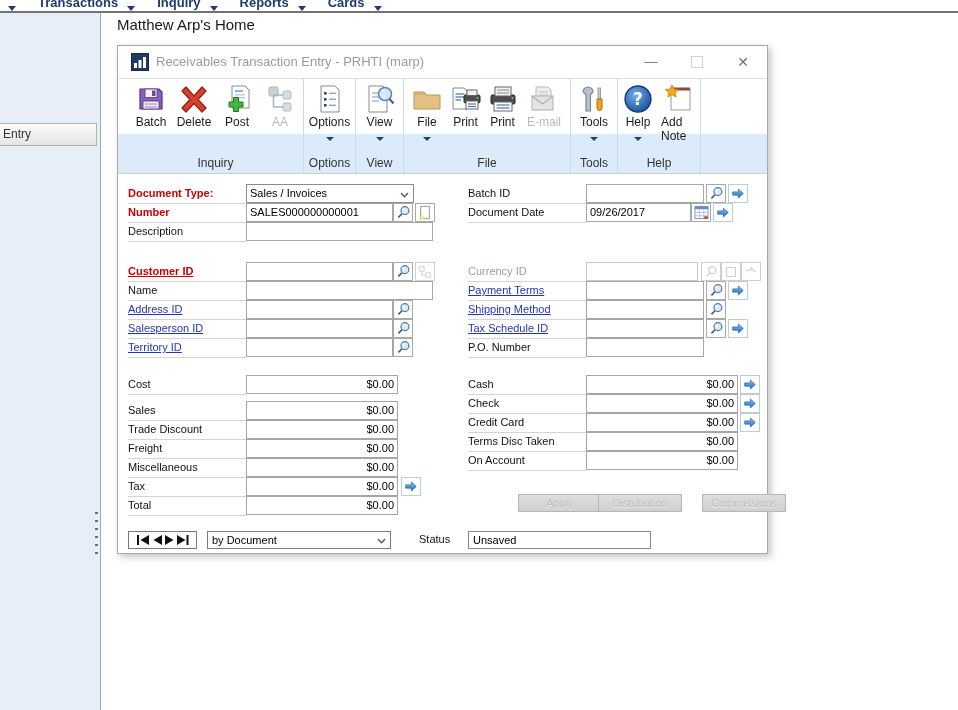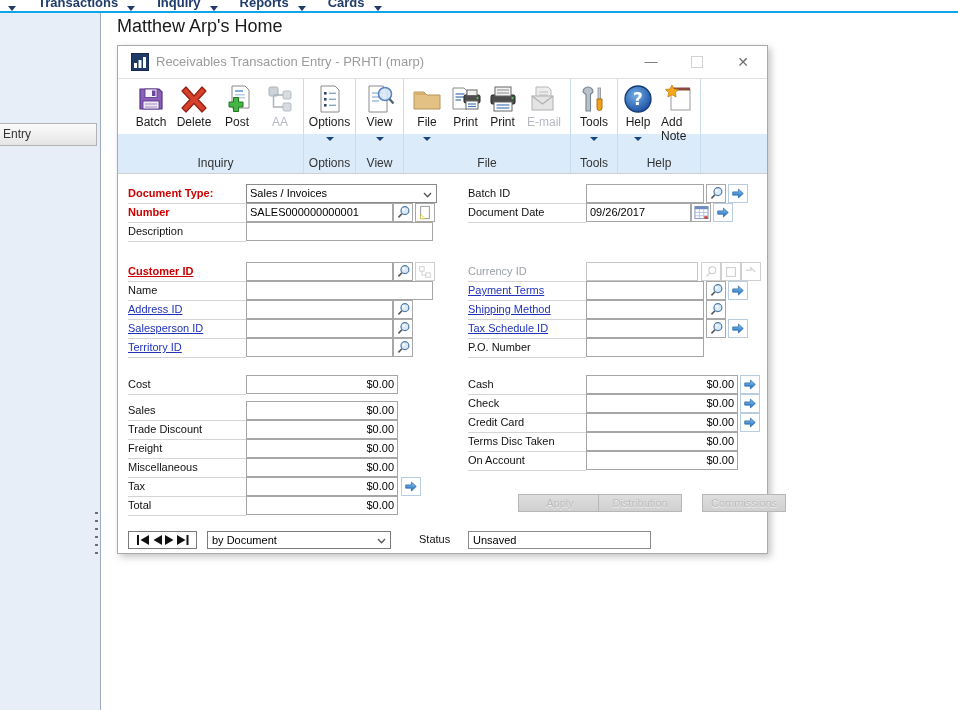--- a/index.html
+++ b/index.html
@@ -1,37 +1,37 @@
 <!DOCTYPE html>
 <html><head>
 <meta charset="utf-8">
 <style>
   html,body{margin:0;padding:0}
   body{width:958px;height:710px;position:relative;overflow:hidden;background:#fff;
        font-family:"Liberation Sans",sans-serif;-webkit-font-smoothing:antialiased}
 
   
   .menubar{position:absolute;left:0;top:0;width:958px;height:11px;background:#fff;
-           border-bottom:2px solid #0ea5e9;overflow:hidden}
+           border-bottom:2px solid #737373;overflow:hidden}
   .menubar-inner{display:flex;align-items:center;margin-top:-7px;font-size:13px;color:#1f3c6b;font-weight:bold}
   .menu-item{margin-left:22px;white-space:nowrap}
   .mcaret{width:0;height:0;border-left:4px solid transparent;border-right:4px solid transparent;
           border-top:5px solid #1f3c6b;display:inline-block;margin-left:9px;margin-top:13px}
   .mcaret.first{margin-left:8px}
 
   
   .sidebar{position:absolute;left:0;top:13px;width:101px;height:697px;background:#e7eef8;
            border-right:1px solid #9cabc2;box-sizing:border-box}
   .entry-btn{position:absolute;left:0;top:123px;width:97px;height:23px;box-sizing:border-box;
              border:1px solid #b3b3b3;border-left:none;background:linear-gradient(#fbfbfb,#e5e5e5);
              font-size:12px;color:#333;line-height:21px;padding-left:3px}
   .splitter{position:absolute;left:95px;top:512px;width:3px;height:44px;
             background-image:repeating-linear-gradient(to bottom,#6d6d6d 0 2px,transparent 2px 8px)}
 
-  .page-title{position:absolute;left:117px;top:16px;font-size:18px;color:#1a1a1a}
+  .page-title{position:absolute;left:117px;top:16px;font-size:15px;color:#1a1a1a}
 
   
   .win{position:absolute;left:117px;top:45px;width:649px;height:507px;background:#fff;
        border:1px solid #a9a9a9;box-shadow:3px 3px 7px rgba(90,90,90,.35)}
   .titlebar{position:absolute;left:0;top:0;width:100%;height:32px;border-bottom:1px solid #e0e0e0;background:#fff}
   .title-icon{position:absolute;left:13px;top:7px}
   .title-text{position:absolute;left:38px;top:8px;font-size:13px;color:#9b9b9b;white-space:nowrap}
   .winctl{position:absolute;top:0;width:34px;height:31px;display:flex;align-items:center;justify-content:center;
           color:#6f6f6f;font-size:13px;cursor:default}
   .ctl-min{left:516px}
@@ -292,21 +292,21 @@
             <path d="M9 2 l2 4 4.5 0.5 -3.2 3 0.8 4.5 -4.1-2.3 -4.1 2.3 0.8-4.5 -3.2-3 4.5-0.5 z" fill="#f6a81f" stroke="#c67d08" stroke-width="0.8"></path>
           </svg>
           <span class="tb-label wrap">Add Note</span>
         </div>
       </div>
       <div class="tb-group-label">Help</div>
     </div>
   </div>
 
   <div class="lblrow req" style="left:10px;top:138px">Document Type:</div>
-  <div class="fld" style="left:128px;top:138px;width:191px;border-color:#8a8a8a">
+  <div class="fld" style="left:128px;top:138px;width:168px;border-color:#8a8a8a">
     <span>Sales / Invoices</span>
     <svg class="selcaret" width="9" height="6">
         <polyline points="1,1 4.5,4.7 8,1" fill="none" stroke="#555" stroke-width="1.3"></polyline>
       </svg>
   </div>
 
   <div class="lblrow req" style="left:10px;top:157px">Number</div>
   <div class="fld" style="left:128px;top:157px;width:147px">SALES000000000001</div>
   <div class="ibtn" style="left:275px;top:157px">
     <svg width="15" height="15" viewBox="0 0 16 16">

